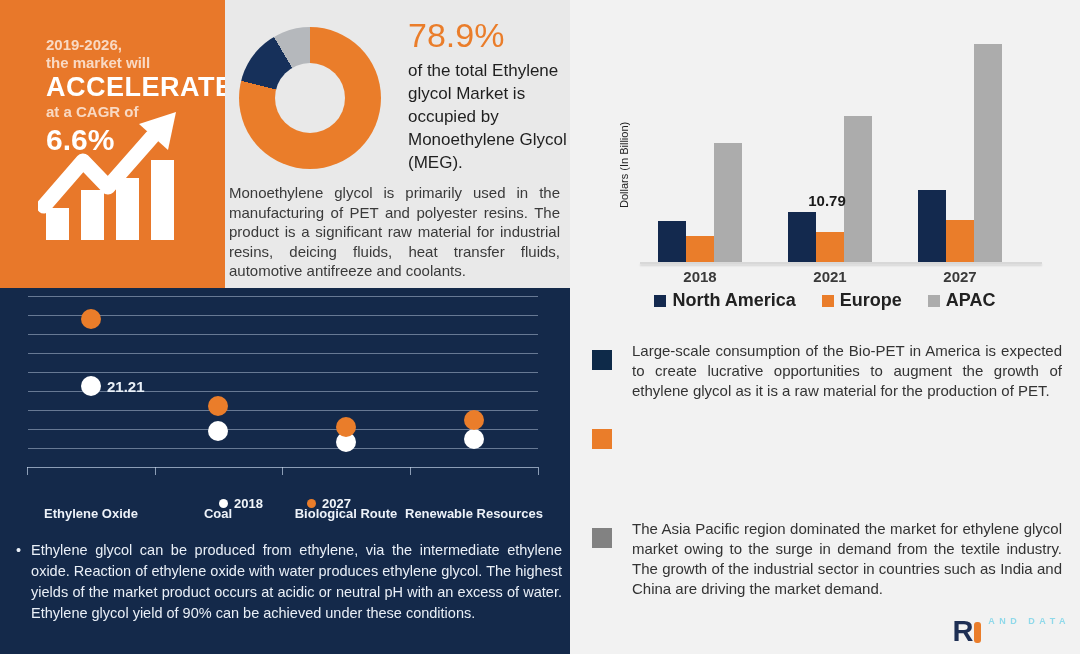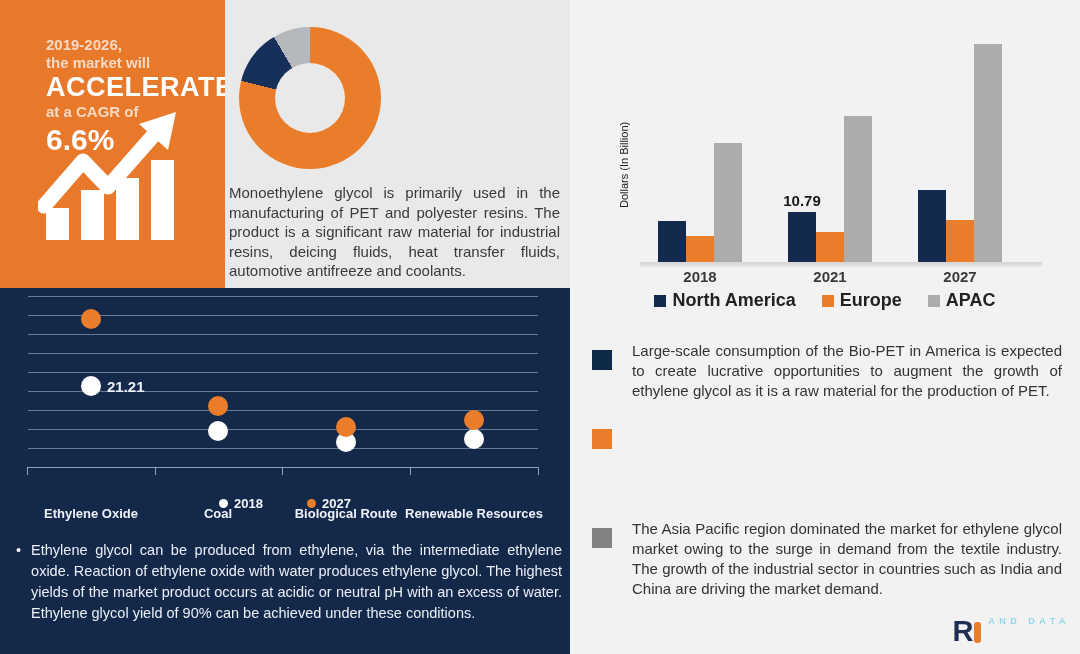--- a/index.html
+++ b/index.html
@@ -46,21 +46,21 @@
 
   
   .right-panel{position:absolute;left:570px;top:0;width:510px;height:654px;background:#F2F2F2;}
   #bar-chart{position:absolute;inset:0;}
   .y-label{position:absolute;left:48px;top:68px;height:140px;display:flex;align-items:center;
     writing-mode:vertical-rl;transform:rotate(180deg);font-size:11px;color:#222222;white-space:nowrap;}
   .bar{position:absolute;width:28px;}
   .x-axis{position:absolute;left:70px;top:262px;width:402px;height:2px;background:#D8D8D8;
     box-shadow:0 2px 2px rgba(0,0,0,.12);}
   .x-tick{position:absolute;top:268px;transform:translateX(-50%);font-size:15px;font-weight:bold;color:#3A3A3A;}
-  .bar-data-label{position:absolute;transform:translateX(-50%);font-size:15px;font-weight:bold;color:#1A1A1A;}
+  .bar-data-label{position:absolute;transform:translateX(-50%);font-size:15px;font-weight:bold;color:#1A1A1A;margin-left:25px;}
   .bar-legend{position:absolute;left:0;top:290px;width:510px;display:flex;justify-content:center;
     gap:26px;align-items:center;}
   .bar-legend .item{display:flex;align-items:center;gap:6px;font-size:18px;font-weight:bold;color:#222222;}
   .bar-legend .mark{width:12px;height:12px;}
 
   .insight-square{position:absolute;left:22px;width:20px;height:20px;}
   .insight-text{position:absolute;left:62px;width:430px;font-size:15px;line-height:20px;
     color:#333333;text-align:justify;margin:0;}
 
   .logo{position:absolute;right:10px;bottom:8px;display:flex;align-items:flex-start;gap:4px;}
@@ -90,20 +90,24 @@
       <rect x="78" y="76" width="23" height="62" fill="#FFFFFF"></rect>
       <rect x="113" y="58" width="23" height="80" fill="#FFFFFF"></rect>
       <polyline points="6,104 45,59 70,85 114,35" fill="none" stroke="#FFFFFF" stroke-width="15" stroke-linecap="round" stroke-linejoin="round"></polyline>
       <polygon points="138,10 130,48 101,22" fill="#FFFFFF"></polygon>
     </svg>
   </section>
 
   <section class="top-gray">
     <div class="donut" id="meg-donut" style="background: conic-gradient(rgb(234, 125, 42) 0%, rgb(234, 125, 42) 78.9%, rgb(22, 48, 90) 78.9%, rgb(22, 48, 90) 91.5%, rgb(181, 184, 188) 91.5%, rgb(181, 184, 188) 100%);">
       <div class="hole"></div>
+    </div>
+    <div class="meg-text">
+      <div class="meg-pct">78.9%</div>
+      <div class="meg-desc">of the total Ethylene glycol Market is occupied by Monoethylene Glycol (MEG).</div>
     </div>
     <p class="mid-para">Monoethylene glycol is primarily used in the manufacturing of PET and polyester resins. The product is a significant raw material for industrial resins, deicing fluids, heat transfer fluids, automotive antifreeze and coolants.</p>
   </section>
 
   <section class="navy-panel">
     <div id="dot-plot">
         <div class="grid-line" style="top: 160px;"></div>
         <div class="grid-line" style="top: 141px;"></div>
         <div class="grid-line" style="top: 122px;"></div>
         <div class="grid-line" style="top: 103px;"></div>

